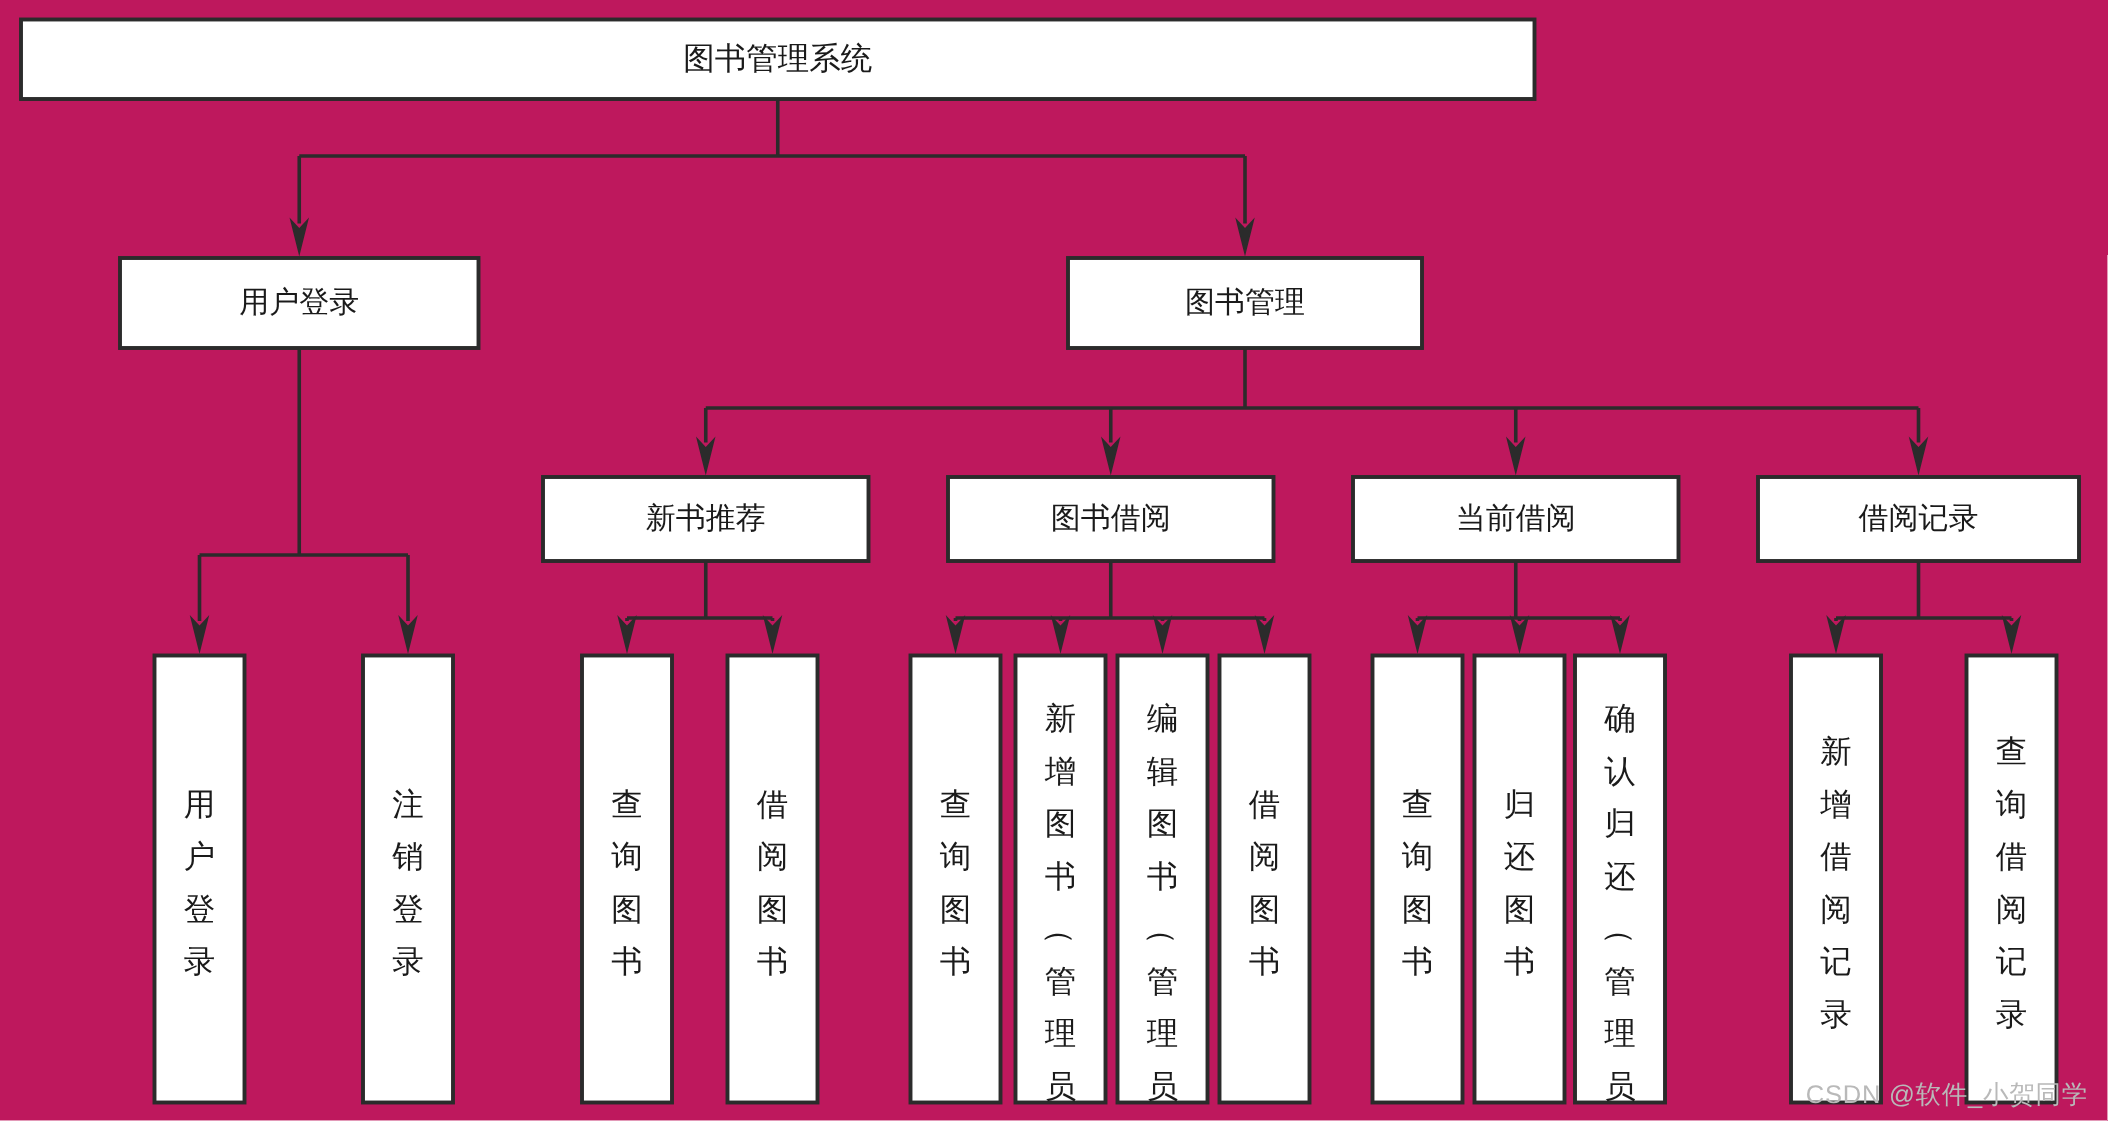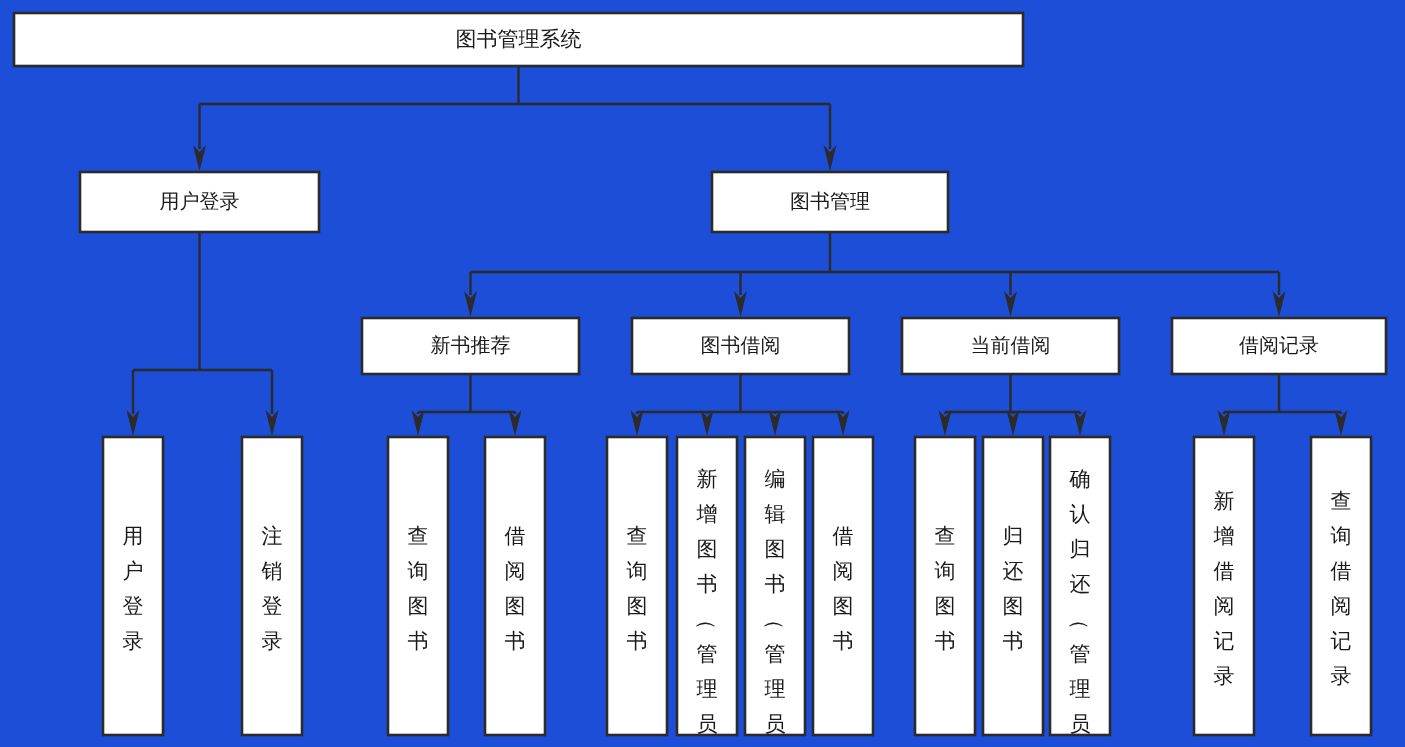--- a/index.html
+++ b/index.html
@@ -8,21 +8,21 @@
     padding: 0;
     background: #ffffff;
   }
   body {
     font-family: "Liberation Sans", "DejaVu Sans", sans-serif;
   }
   #diagram-root {
     position: relative;
     width: 1405px;
     height: 747px;
-    background: #1d4ed8;
+    background: #be185d;
     overflow: hidden;
   }
   svg#flowchart {
     display: block;
     width: 1405px;
     height: 747px;
   }
   .node-box {
     fill: #ffffff;
     stroke: #2b2b2b;
@@ -278,13 +278,14 @@
           <rect class="node-box" x="1311" y="437" width="60" height="298"></rect>
           <text class="vlabel-char" x="1341" y="508.3">查</text>
           <text class="vlabel-char" x="1341" y="543.3">询</text>
           <text class="vlabel-char" x="1341" y="578.3">借</text>
           <text class="vlabel-char" x="1341" y="613.3">阅</text>
           <text class="vlabel-char" x="1341" y="648.3">记</text>
           <text class="vlabel-char" x="1341" y="683.3">录</text>
         </g>
       </g>
   </svg>
+  <div class="watermark">CSDN @软件_小贺同学</div>
 </div>
 
 </body></html>

